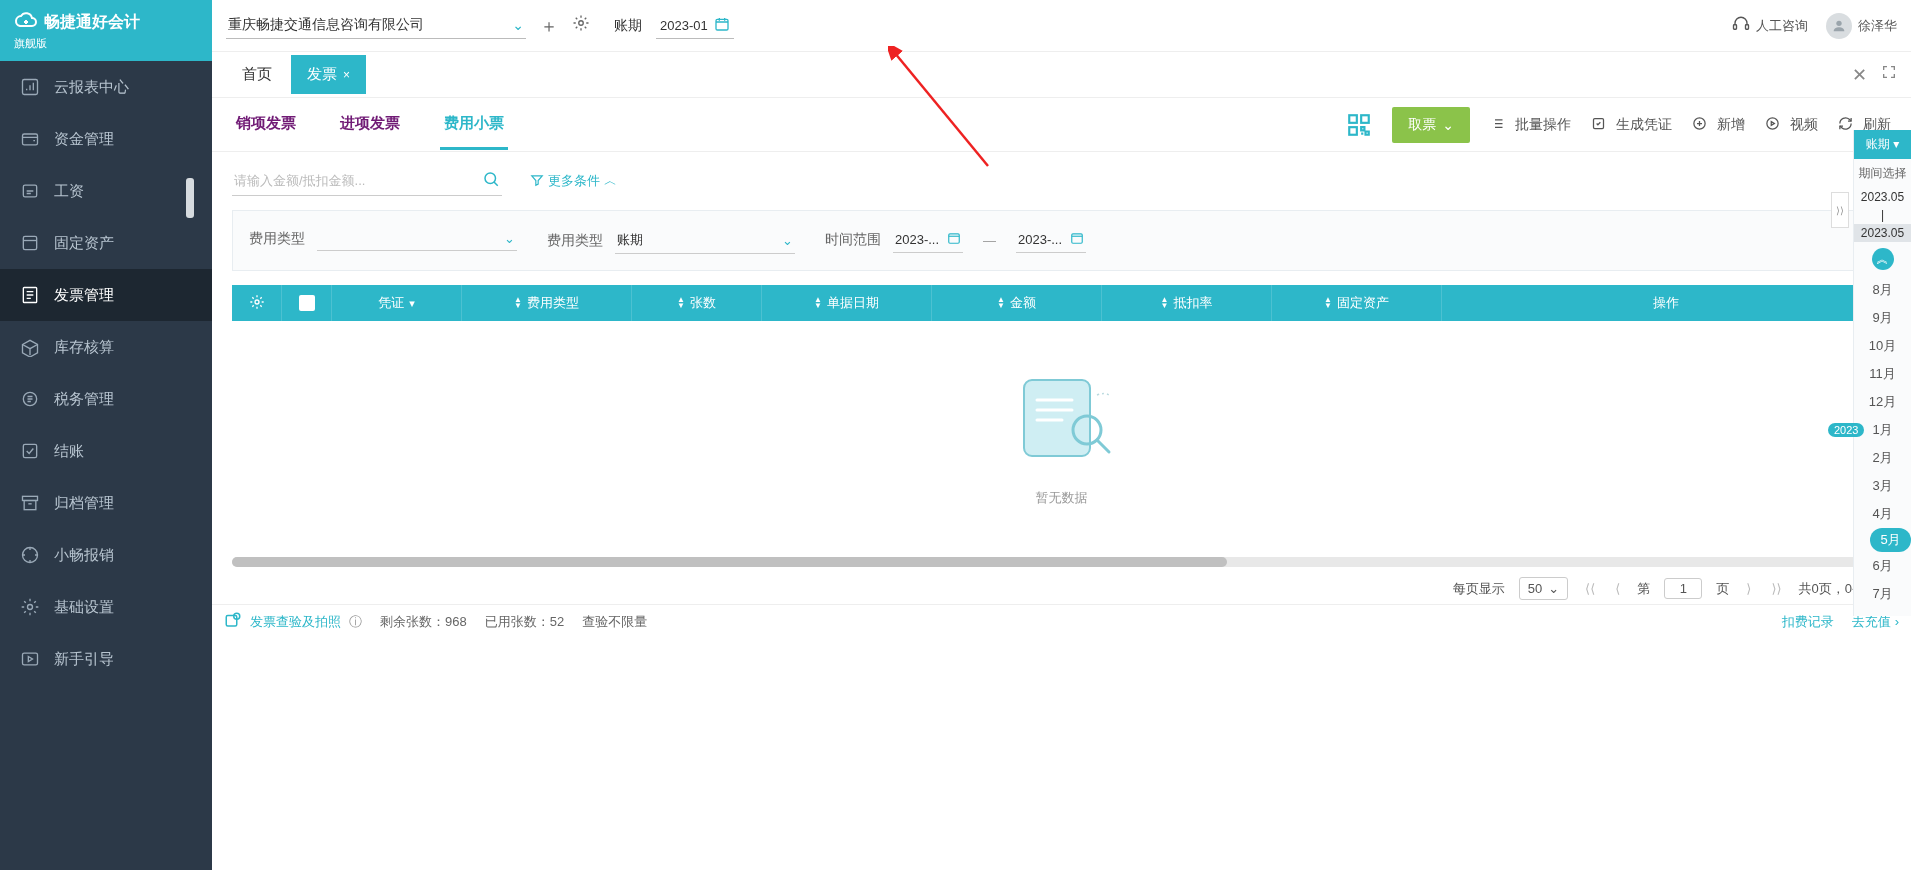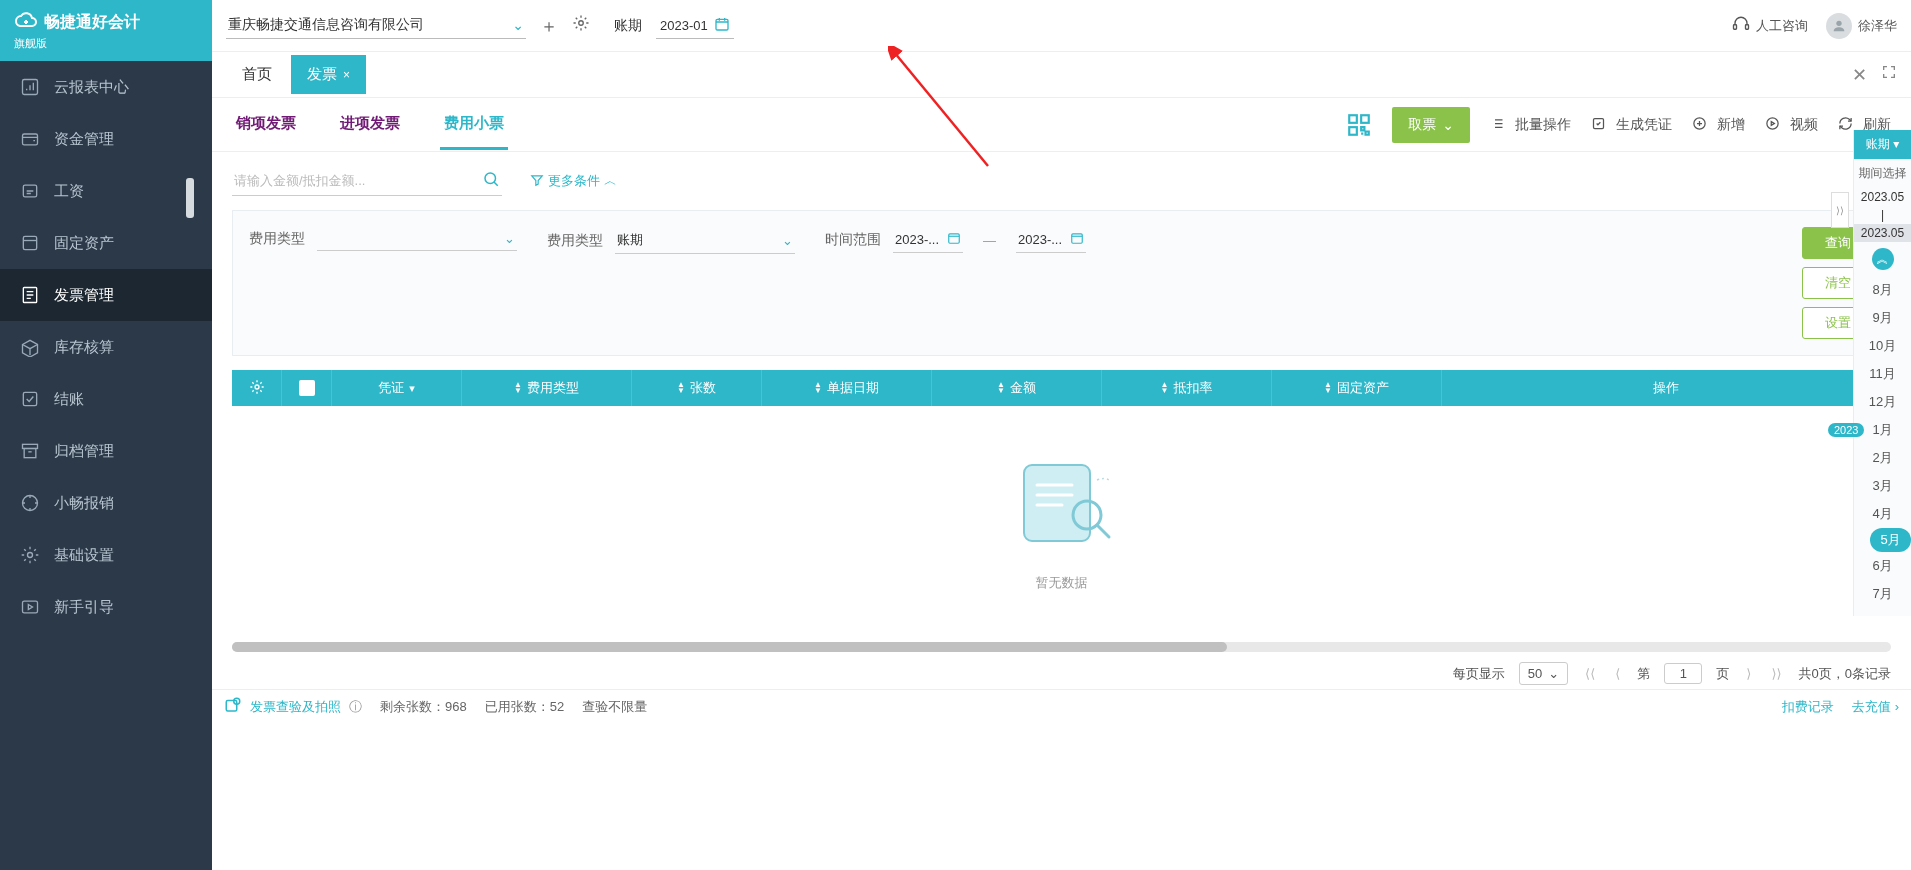--- a/index.html
+++ b/index.html
@@ -188,20 +188,29 @@
           <svg viewBox="0 0 24 24" fill="none" stroke-width="1.6">
             <path d="M3 9l9-5 9 5v10l-9 5-9-5z"></path>
             <path d="M3 9l9 5 9-5M12 14v8"></path>
           </svg>
         </span>
       <span>库存核算</span>
     </div>
     <div class="nav-item">
       <span class="nav-icon">
           <svg viewBox="0 0 24 24" fill="none" stroke-width="1.6">
+            <circle cx="12" cy="12" r="8"></circle>
+            <path d="M9 9h6M9 12h6M9 15h4"></path>
+          </svg>
+        </span>
+      <span>税务管理</span>
+    </div>
+    <div class="nav-item">
+      <span class="nav-icon">
+          <svg viewBox="0 0 24 24" fill="none" stroke-width="1.6">
             <rect x="4" y="4" width="16" height="16" rx="2"></rect>
             <path d="M8 12l3 3 5-6"></path>
           </svg>
         </span>
       <span>结账</span>
     </div>
     <div class="nav-item">
       <span class="nav-icon">
           <svg viewBox="0 0 24 24" fill="none" stroke-width="1.6">
             <rect x="3" y="4" width="18" height="5"></rect>
@@ -396,25 +405,20 @@
         </div>
         <span class="date-split">—</span>
         <div class="fselect hasval" style="min-width:70px;">
           <span>2023-...</span>
           <span class="cal-ico"><svg width="14" height="14" viewBox="0 0 24 24" fill="none" stroke="#2db7c9" stroke-width="2">
                 <rect x="3" y="5" width="18" height="16" rx="2"></rect>
                 <path d="M3 9h18"></path>
               </svg></span>
         </div>
       </div>
-      <div class="filter-btns">
-        <div class="bt query">查询</div>
-        <div class="bt clear">清空</div>
-        <div class="bt set">设置</div>
-      </div>
     </div>
 
     <div class="table-zone">
       <div class="thead">
         <div class="th gear">
             <span><svg width="16" height="16" viewBox="0 0 24 24" fill="none" stroke="#fff" stroke-width="2">
                 <circle cx="12" cy="12" r="3"></circle>
                 <path d="M12 2v3m0 14v3M2 12h3m14 0h3M5 5l2 2m10 10l2 2M5 19l2-2m10-10l2-2"></path>
               </svg></span>
           </div>

